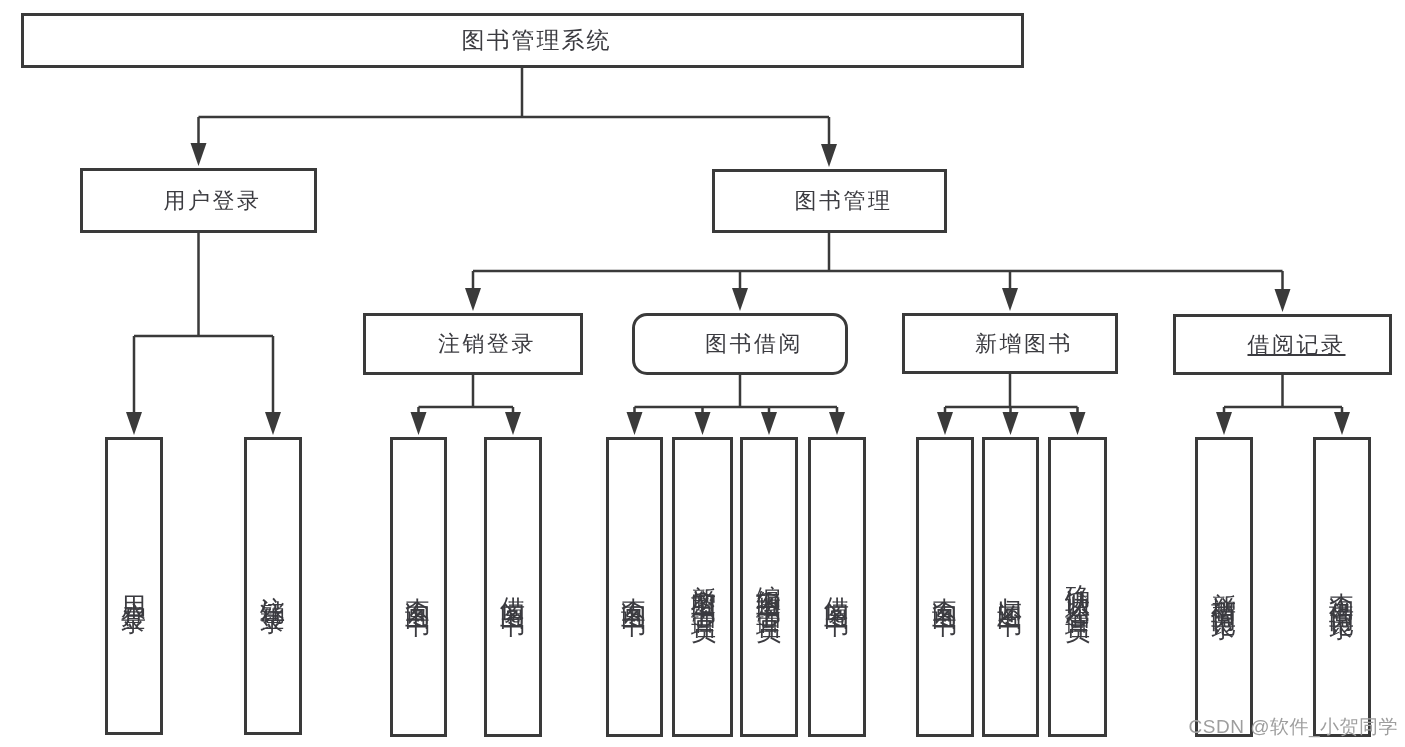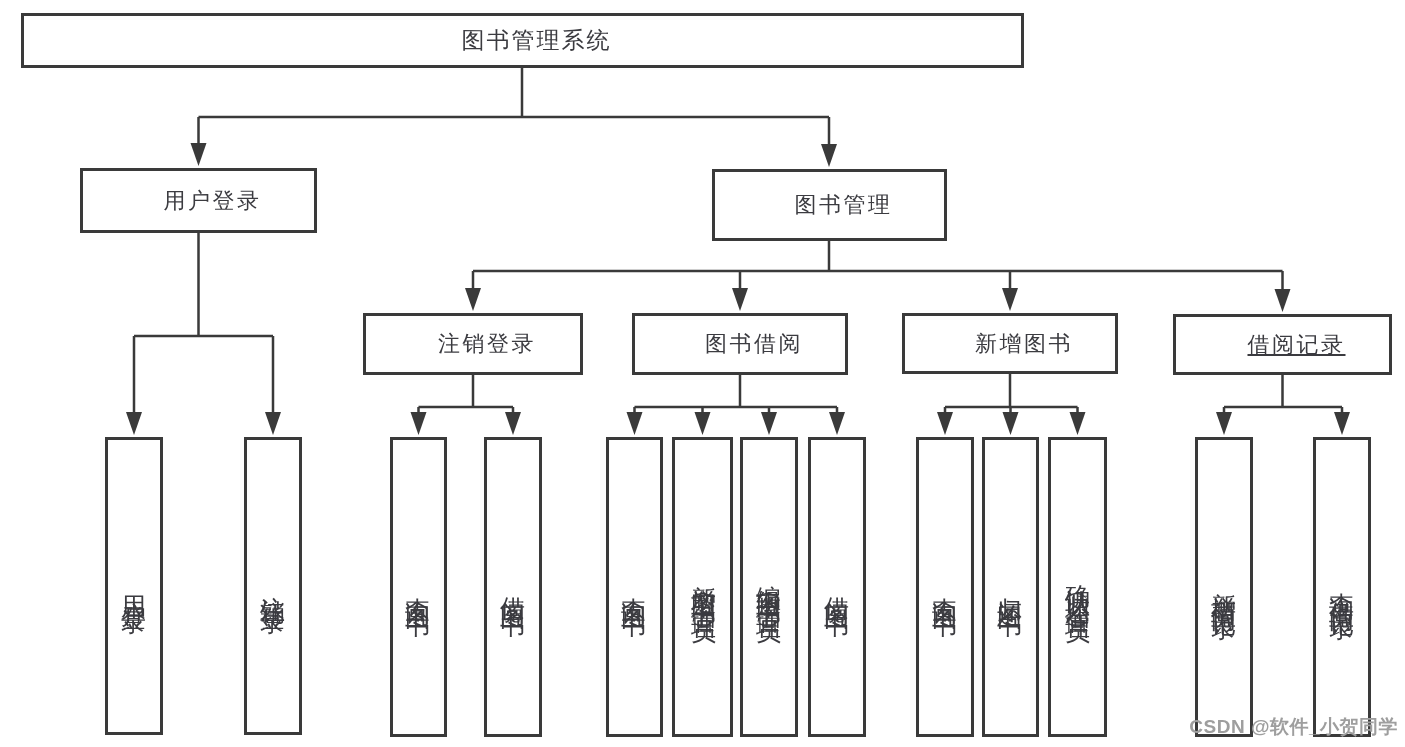--- a/index.html
+++ b/index.html
@@ -48,21 +48,20 @@
   }
   .watermark {
     position: absolute;
     top: 714px;
     right: 7px;
     font-size: 19px;
     letter-spacing: 0.5px;
     color: #9e9e9e;
     z-index: 5;
     white-space: nowrap;
-    font-weight: bold;
   }
 </style>
 </head>
 <body>
 
 <div class="canvas">
 
   <svg class="connectors" viewBox="0 0 1405 747" xmlns="http://www.w3.org/2000/svg">
     <g stroke="#3a3a3a" stroke-width="2.5" fill="none">
 
@@ -102,24 +101,24 @@
       <polygon points="1002.5,412 1018.5,412 1010.5,435"></polygon>
       <polygon points="1069.5,412 1085.5,412 1077.5,435"></polygon>
       <polygon points="1216,412 1232,412 1224,435"></polygon>
       <polygon points="1334,412 1350,412 1342,435"></polygon>
     </g>
   </svg>
 
   <div class="box hbox root-box" style="left:21px; top:13px; width:1003px; height:55px;">图书管理系统</div>
 
   <div class="box hbox" style="left:80px; top:168px; width:237px; height:65px;">用户登录</div>
-  <div class="box hbox" style="left:712px; top:169px; width:235px; height:72px;">图书管理</div>
+  <div class="box hbox" style="left:712px; top:169px; width:235px; height:64px;">图书管理</div>
 
   <div class="box hbox" style="left:363px; top:313px; width:220px; height:62px;">注销登录</div>
-  <div class="box hbox" style="left:632px; top:313px; width:216px; height:62px;">图书借阅</div>
+  <div class="box hbox" style="left:632px; top:313px; width:216px; height:62px;border-radius:15px;">图书借阅</div>
   <div class="box hbox" style="left:902px; top:313px; width:216px; height:61px;">新增图书</div>
   <div class="box hbox" style="left:1173px; top:314px; width:219px; height:61px;text-decoration:underline;">借阅记录</div>
 
   <div class="box vbox" style="left:105px; top:437px; width:58px; height:298px;">用户登录</div>
   <div class="box vbox" style="left:244px; top:437px; width:58px; height:298px;">注销登录</div>
 
   <div class="box vbox" style="left:390px; top:437px; width:57px; height:300px;">查询图书</div>
   <div class="box vbox" style="left:484px; top:437px; width:58px; height:300px;">借阅图书</div>
 
   <div class="box vbox" style="left:606px; top:437px; width:57px; height:300px;">查询图书</div>

